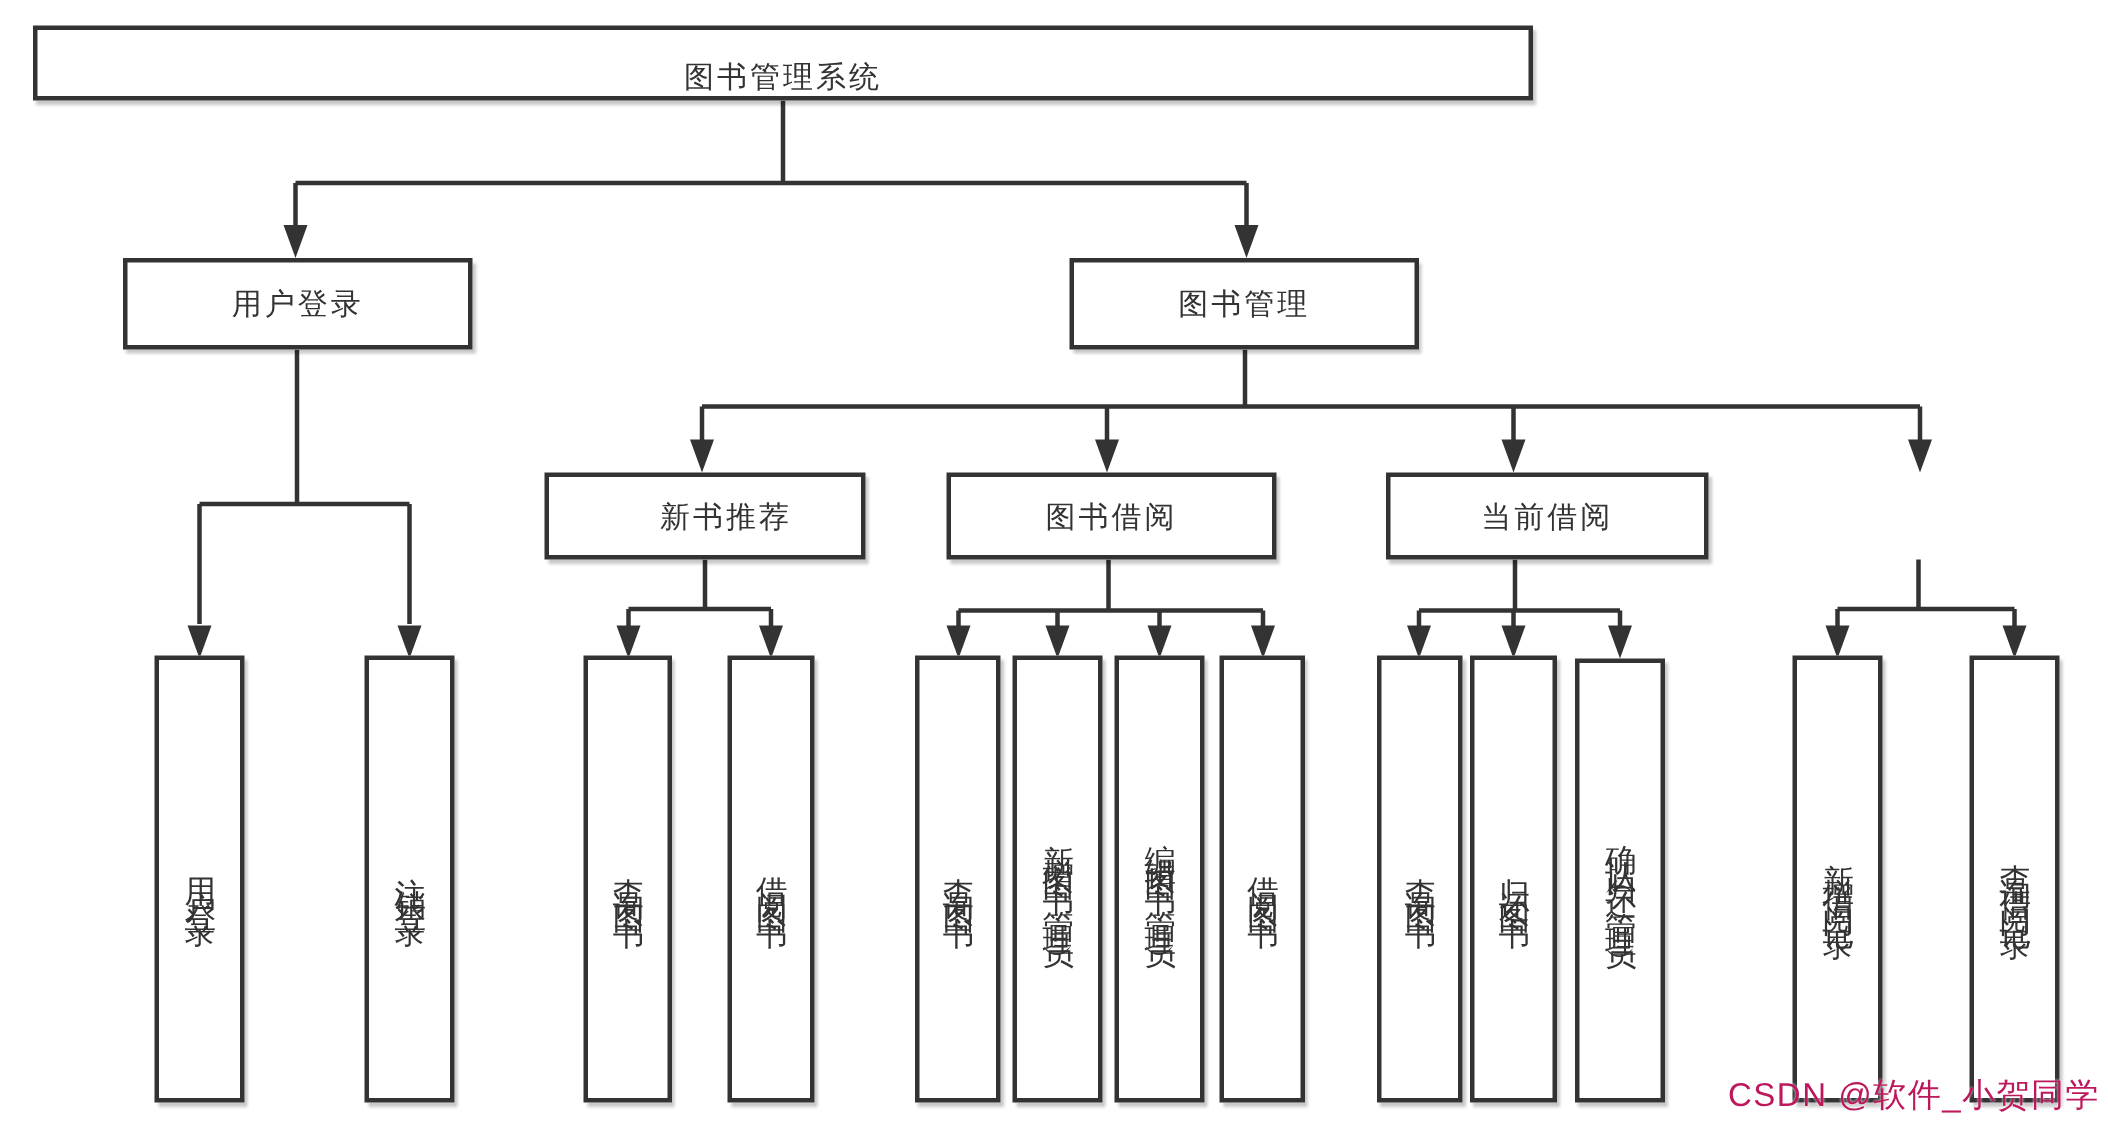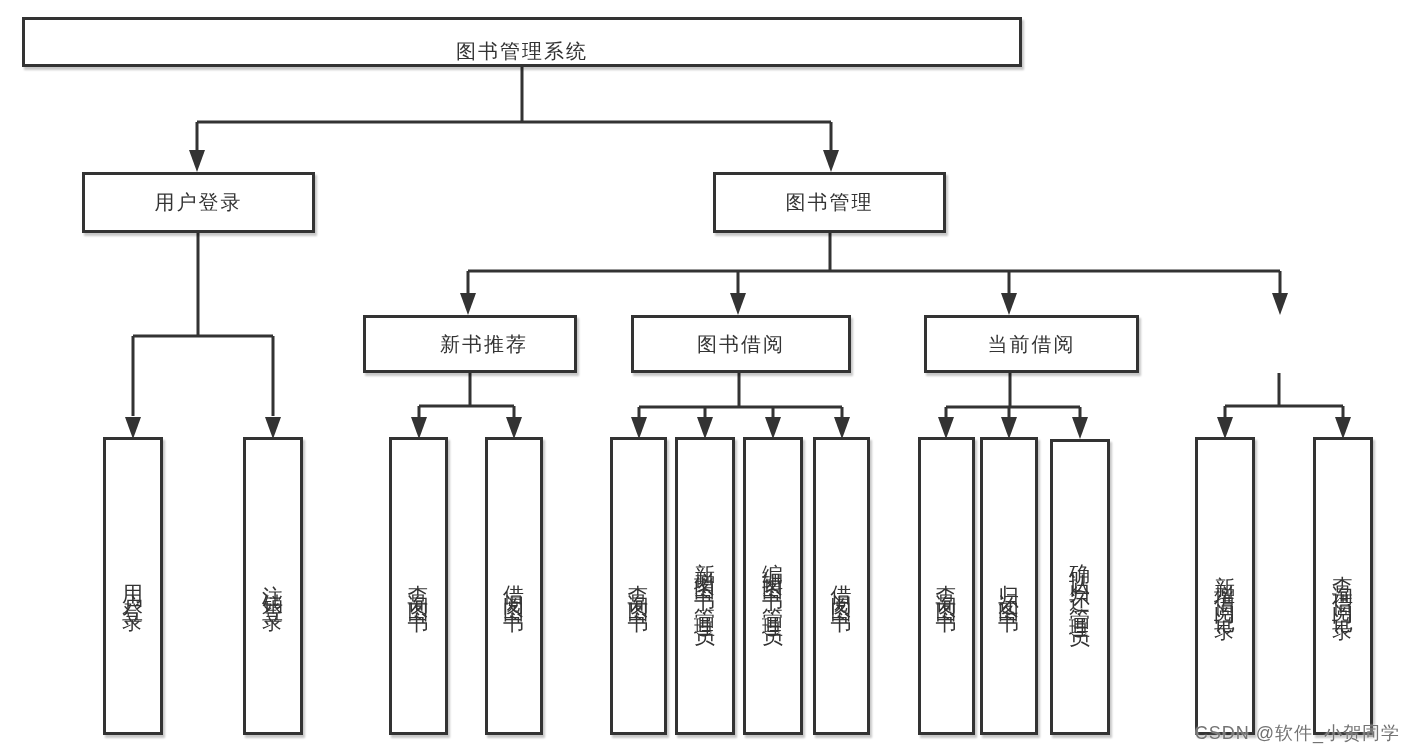--- a/index.html
+++ b/index.html
@@ -38,22 +38,22 @@
     font-size: 21px;
     line-height: 1;
     letter-spacing: 9px;
     white-space: nowrap;
   }
   .root-box .h-label { font-size: 20px; margin-top: 19px; }
   #watermark {
     position: absolute;
     right: 5px;
     bottom: 2px;
-    font-size: 18px;
-    color: #737373;
+    font-size: 22px;
+    color: #be185d;
     letter-spacing: 1px;
     text-shadow: 0 0 2px #ffffff;
     white-space: nowrap;
   }
 </style>
 </head>
 <body>
 
 <div id="stage">
 

